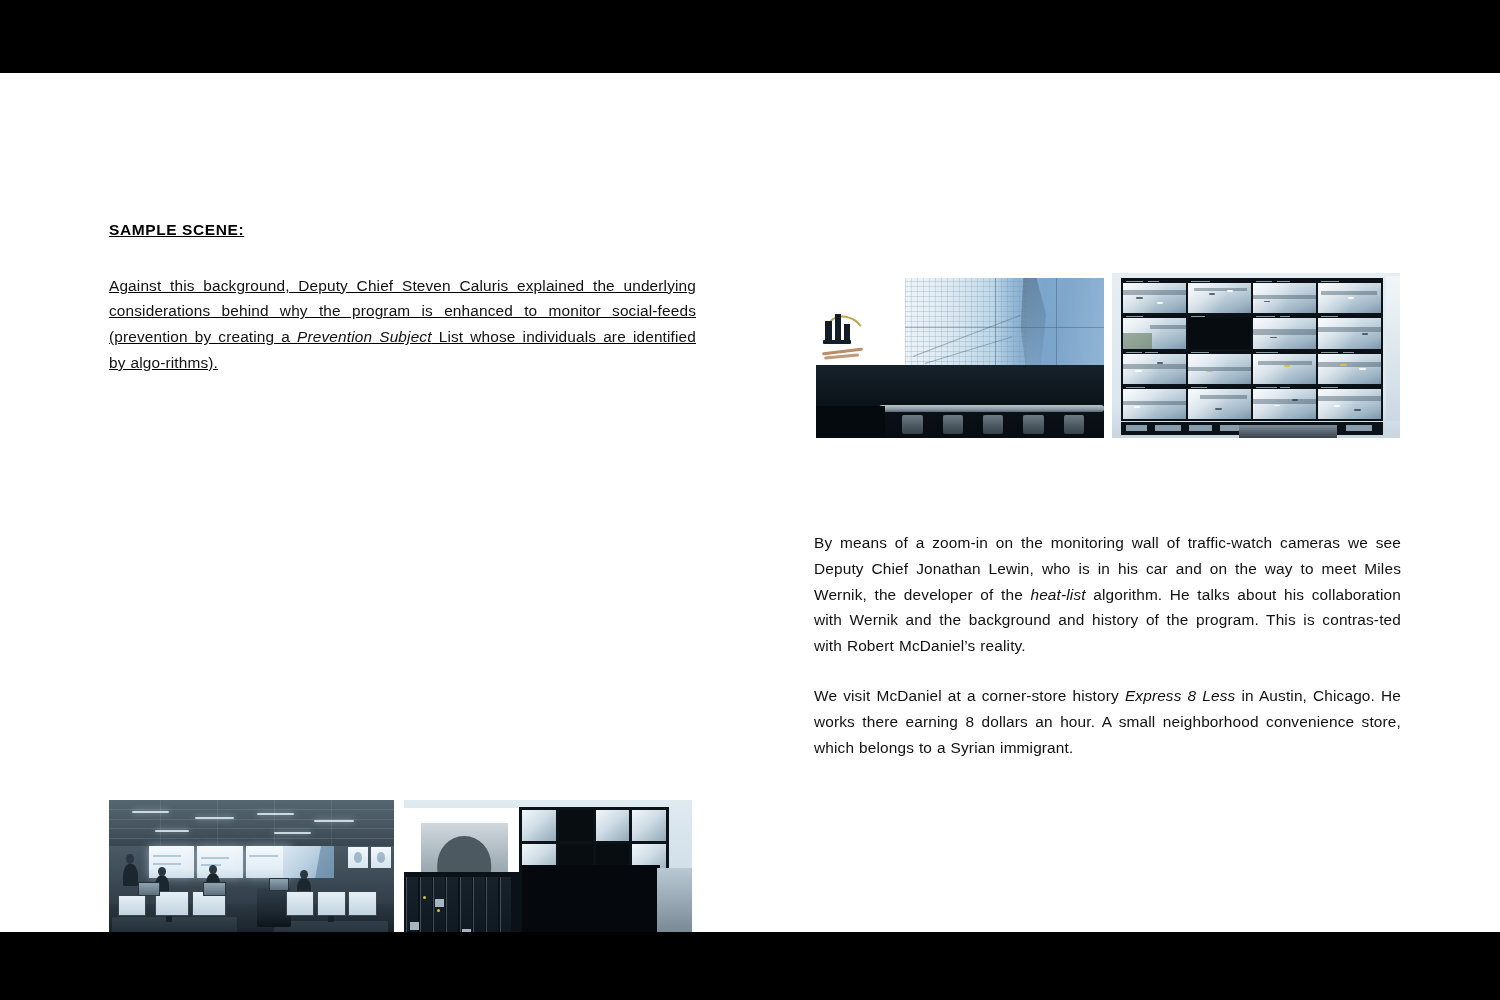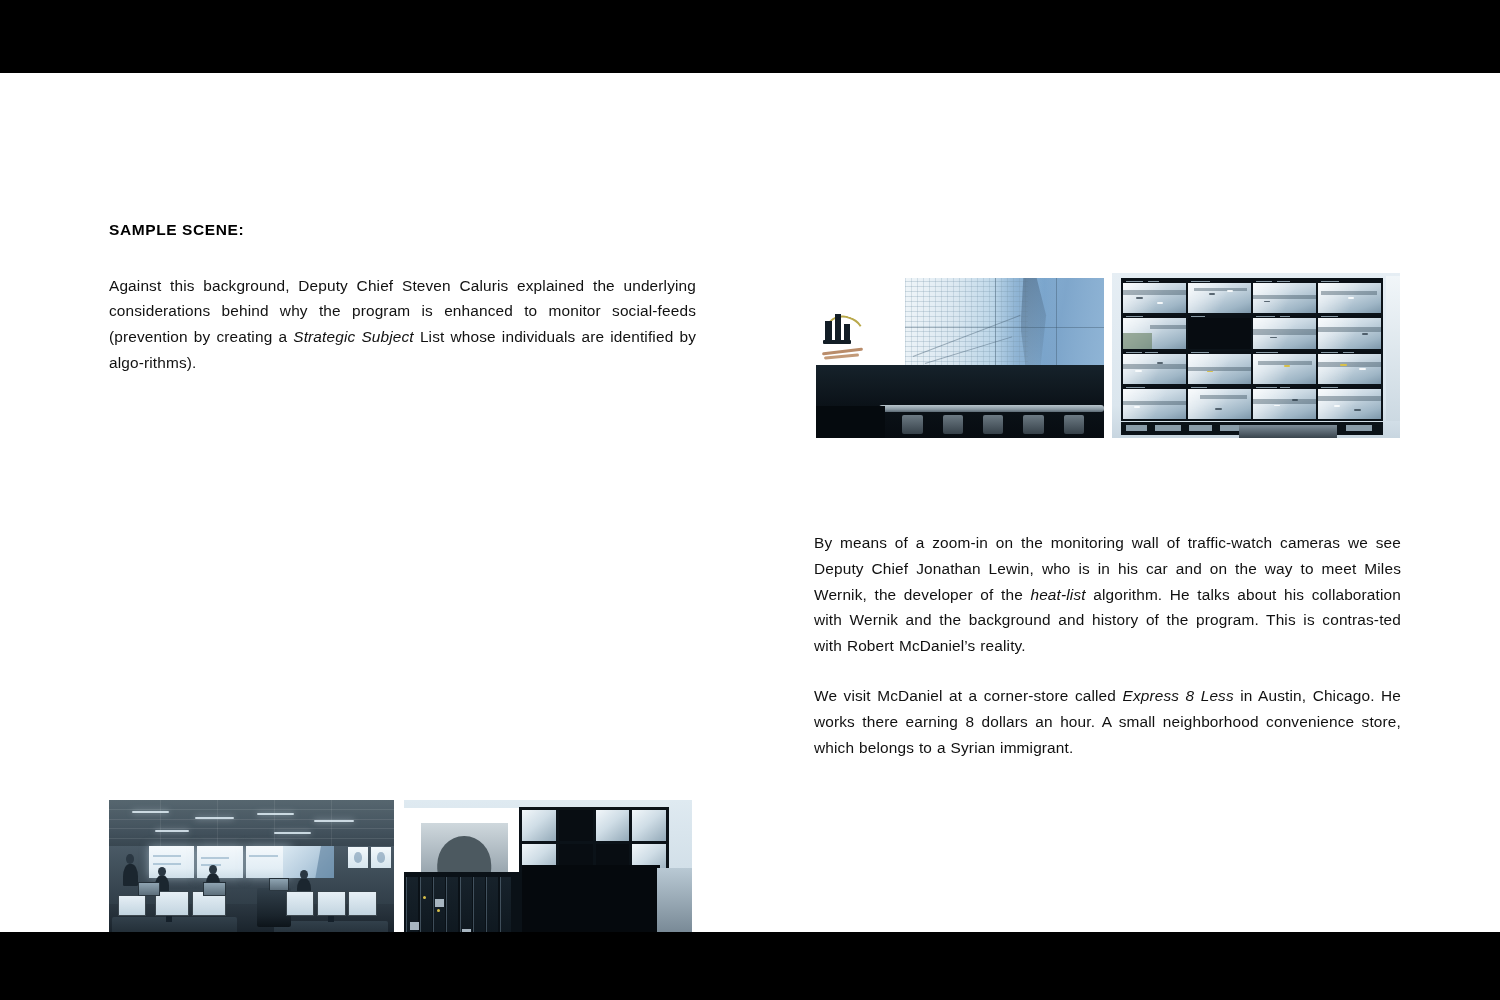--- a/index.html
+++ b/index.html
@@ -31,20 +31,21 @@
     position: absolute; left: 0; top: 932px;
     width: 1500px; height: 68px;
     background: #000000;
   }
 
   
   .col-left {
     position: absolute;
     left: 109px; top: 148px;
     width: 587px;
+    text-decoration: underline;
   }
   .col-right {
     position: absolute;
     left: 814px; top: 457px;
     width: 587px;
   }
   .heading {
     font-size: 15.5px;
     font-weight: bold;
     letter-spacing: 0.6px;
@@ -392,31 +393,31 @@
 
   <div class="page">
 
     <div class="col-left">
       <h1 class="heading">SAMPLE SCENE:</h1>
 
 
 
 
       <p class="para">
-        <span>Against this background, Deputy Chief Steven Caluris explained the underlying considerations behind why the program is enhanced to monitor social-feeds (prevention by creating a </span><span class="it">Strategic Subject</span><span> List whose individuals are identified by algo-rithms).</span>
+        <span>Against this background, Deputy Chief Steven Caluris explained the underlying considerations behind why the program is enhanced to monitor social-feeds (prevention by creating a </span><span class="it">Prevention Subject</span><span> List whose individuals are identified by algo-rithms).</span>
       </p>
     </div>
 
     <div class="col-right">
       <p class="para">
         <span>By means of a zoom-in on the monitoring wall of traffic-watch cameras we see Deputy Chief Jonathan Lewin, who is in his car and on the way to meet Miles Wernik, the developer of the </span><span class="it">heat-list</span><span> algorithm. He talks about his collaboration with Wernik and the background and history of the program. This is contras-ted with Robert McDaniel’s reality.</span>
       </p>
 
       <p class="para">
-        <span>We visit McDaniel at a corner-store called </span><span class="it">Express 8 Less</span><span> in Austin, Chicago. He works there earning 8 dollars an hour. A small neighborhood convenience store, which belongs to a Syrian immigrant.</span>
+        <span>We visit McDaniel at a corner-store history </span><span class="it">Express 8 Less</span><span> in Austin, Chicago. He works there earning 8 dollars an hour. A small neighborhood convenience store, which belongs to a Syrian immigrant.</span>
       </p>
 
     </div>
 
     <div class="photo" id="photo-map-wall">
       <div class="mw-wall">
         <div class="mw-logo">
           <div class="swoosh"></div>
           <div class="bld" style="left:8%;  height:46%;"></div>
           <div class="bld" style="left:28%; height:62%;"></div>

